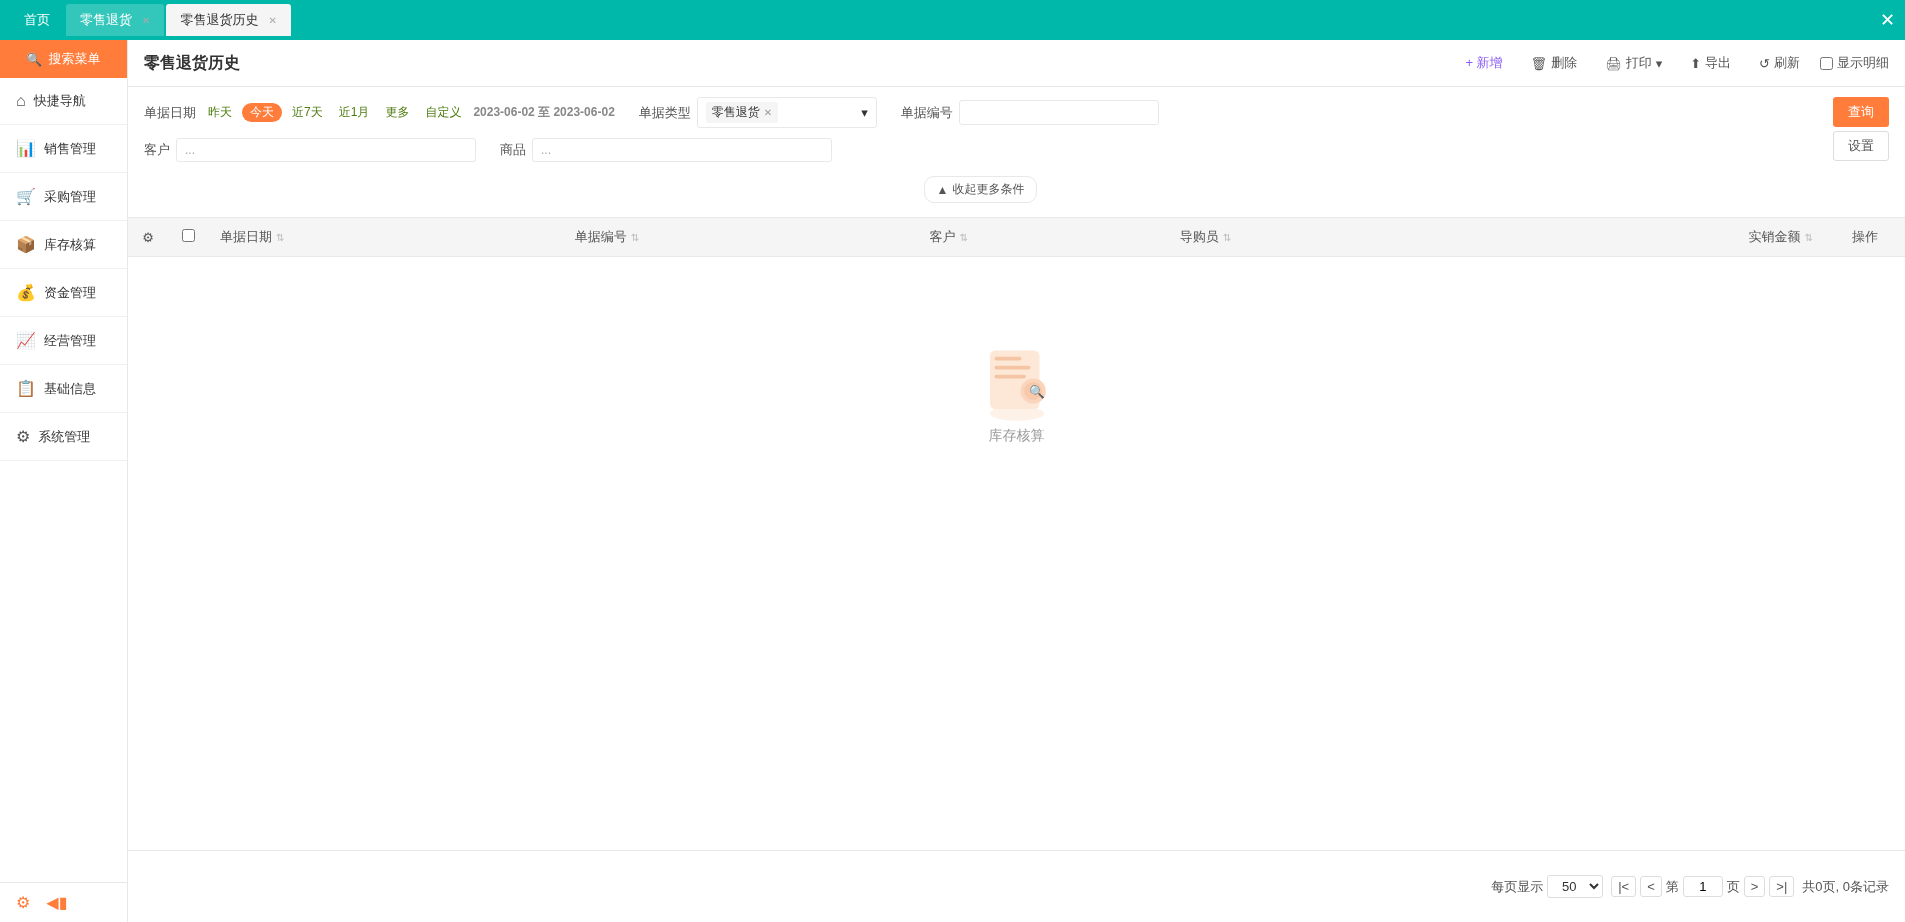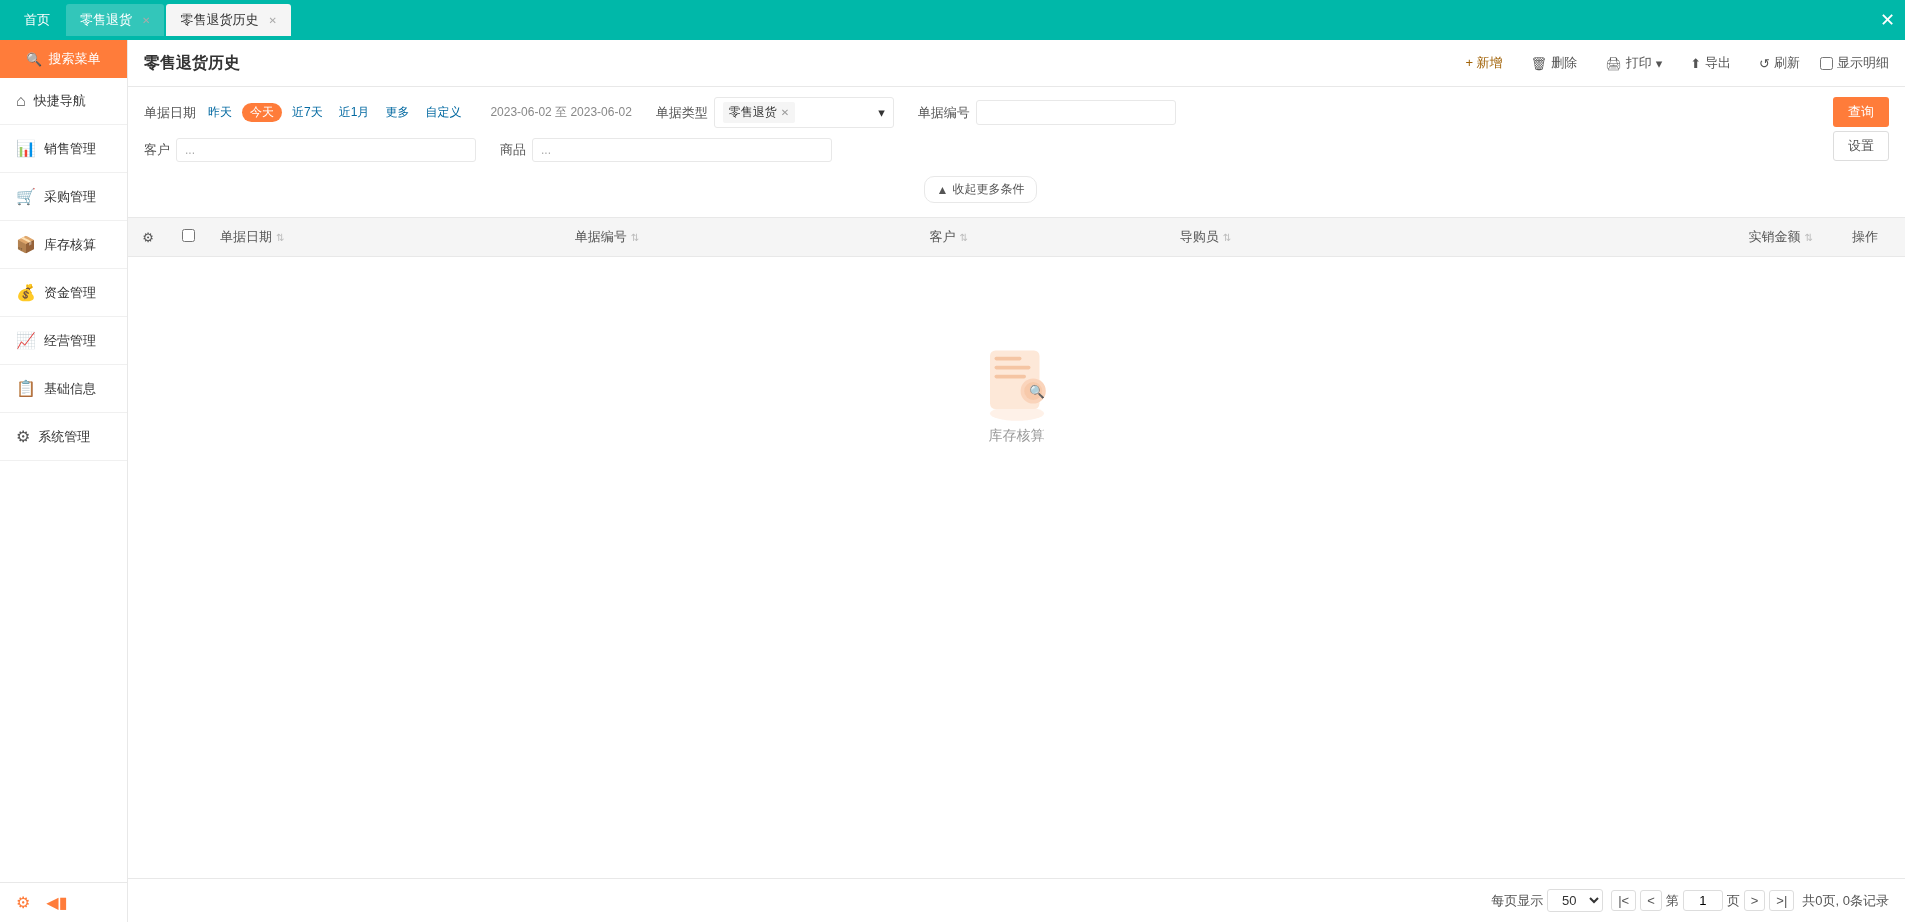--- a/index.html
+++ b/index.html
@@ -48,45 +48,45 @@
     .page-header {
       display: flex; align-items: center; justify-content: space-between; padding: 10px 16px;
       background: #fff; border-bottom: 1px solid #e8e8e8; flex-shrink: 0;
     }
     .page-title { font-size: 16px; font-weight: bold; color: #333; }
     .header-actions { display: flex; align-items: center; gap: 12px; }
     .action-btn {
       display: flex; align-items: center; gap: 4px; font-size: 13px; color: #555; cursor: pointer; padding: 4px 8px;
       border: none; background: none;
     }
-    .action-btn.new { color: #a16207; }
+    .action-btn.new { color: #8b5cf6; }
     .checkbox-label { display: flex; align-items: center; gap: 4px; font-size: 13px; color: #555; }
     .btn-query {
       background: #ff7c3a; color: #fff; border: none; padding: 6px 8px; font-size: 13px; cursor: pointer;
       border-radius: 3px;
     }
     .btn-settings {
       background: #fff; color: #555; border: 1px solid #ddd; padding: 5px 14px; font-size: 13px; cursor: pointer;
       border-radius: 3px;
       text-align: right;
     }
 
     
     .filter-area {
       background: #fff; padding: 10px 16px; border-bottom: 1px solid #e8e8e8; flex-shrink: 0;
     }
     .filter-row { display: flex; align-items: center; gap: 24px; margin-bottom: 10px; flex-wrap: wrap; }
     .filter-item { display: flex; align-items: center; gap: 6px; font-size: 13px; color: #333; }
     .filter-label { font-size: 13px; color: #555; white-space: nowrap; }
     .date-range-group { display: flex; align-items: center; gap: 4px; }
     .date-btn {
-      padding: 2px 6px; font-size: 12px; color: #0369a1; cursor: pointer; border: none; background: none; border-radius: 2px;
+      padding: 2px 6px; font-size: 12px; color: #4d7c0f; cursor: pointer; border: none; background: none; border-radius: 2px;
     }
     .date-btn.today { background: #ff7c3a; color: #fff; border-radius: 10px; padding: 1px 8px; }
-    .date-range-text { font-size: 12px; color: #888; margin-left: 17px; }
+    .date-range-text { font-size: 12px; color: #888; margin-left: 0; font-weight: bold; }
     .filter-select {
       display: flex; align-items: center; border: 1px solid #e8e8e8; border-radius: 3px; padding: 4px 8px;
       min-width: 180px; font-size: 13px; color: #333; background: #fff; cursor: pointer; gap: 6px;
     }
     .filter-input {
       border: 1px solid #e8e8e8; border-radius: 3px; padding: 4px 8px; font-size: 13px; color: #333;
       min-width: 200px; background: #fff;
     }
     .tag-item {
       display: flex; align-items: center; background: #f5f5f5; border-radius: 2px; padding: 2px 6px;
@@ -117,21 +117,21 @@
     .th-amount { text-align: center; }
 
     
     .empty-state {
       display: flex; flex-direction: column; align-items: center; justify-content: center; padding: 80px 0;
     }
     .empty-text { font-size: 14px; color: #999; }
 
     
     .pagination-bar {
-      display: flex; align-items: center; justify-content: flex-end; padding: 10px 16px;
+      display: flex; align-items: center; justify-content: flex-end; padding: 24px 16px;
       background: #fff; border-top: 1px solid #e8e8e8; font-size: 13px; color: #555; gap: 8px; flex-shrink: 0;
     }
     .page-size-select {
       display: flex; align-items: center; gap: 4px;
     }
     .select-box {
       border: 1px solid #ddd; border-radius: 3px; padding: 2px 6px; font-size: 13px; color: #333;
       background: #fff; cursor: pointer; text-align: center;
     }
     .page-nav { display: flex; align-items: center; gap: 4px; }

